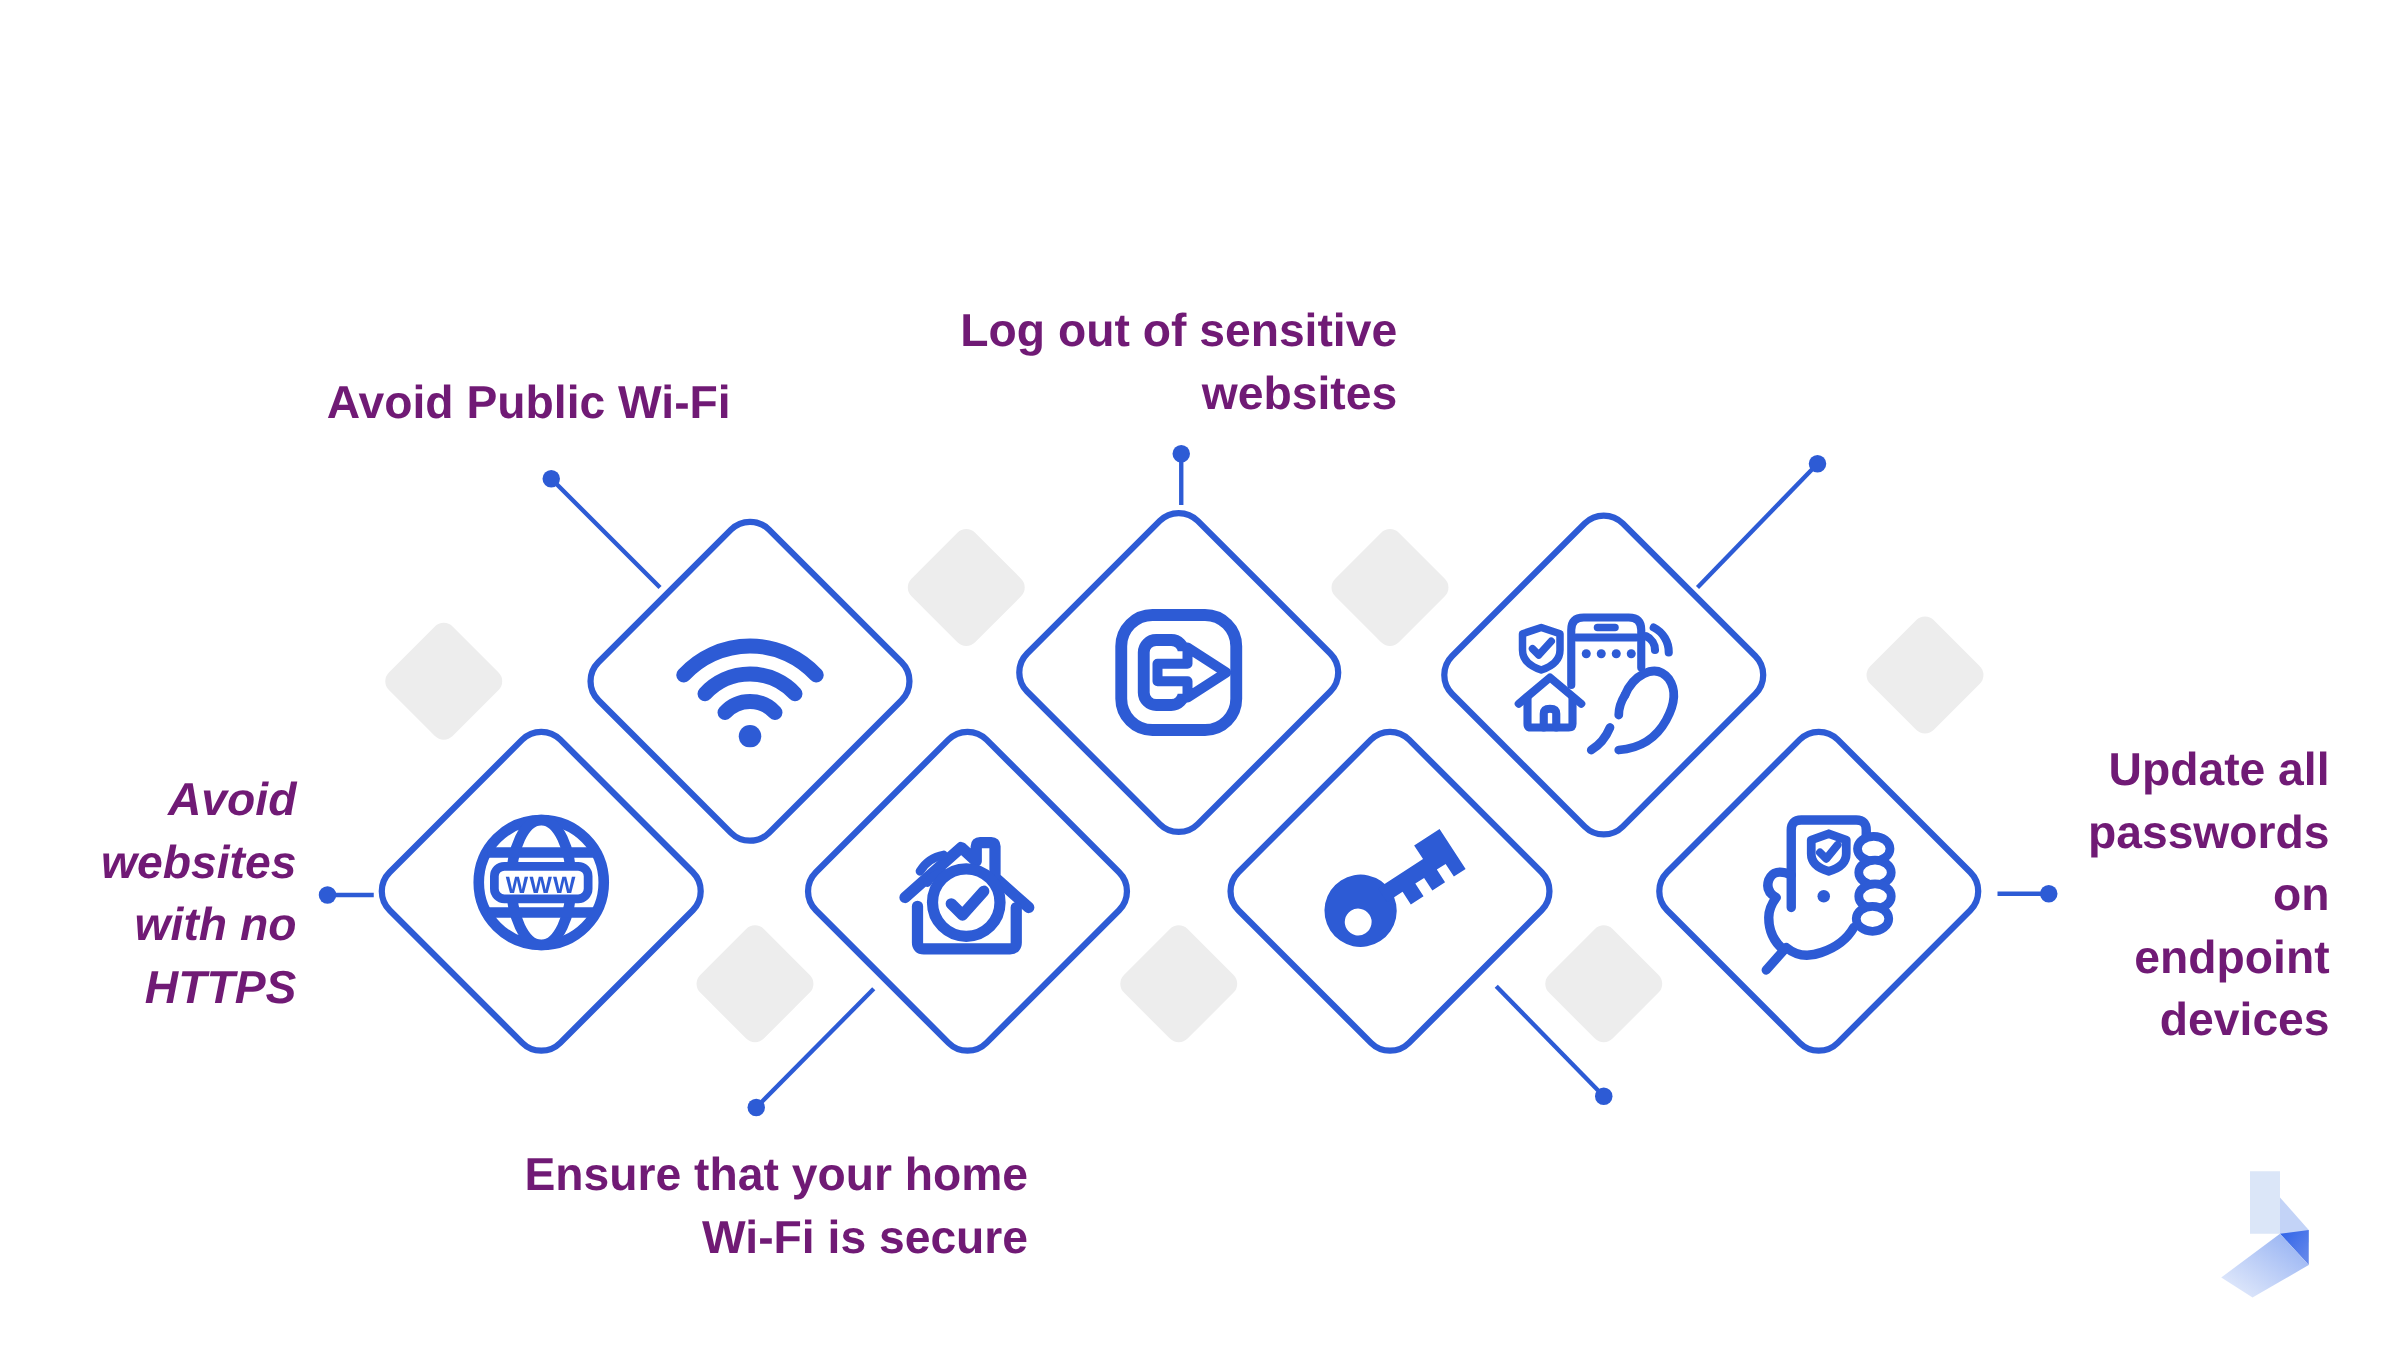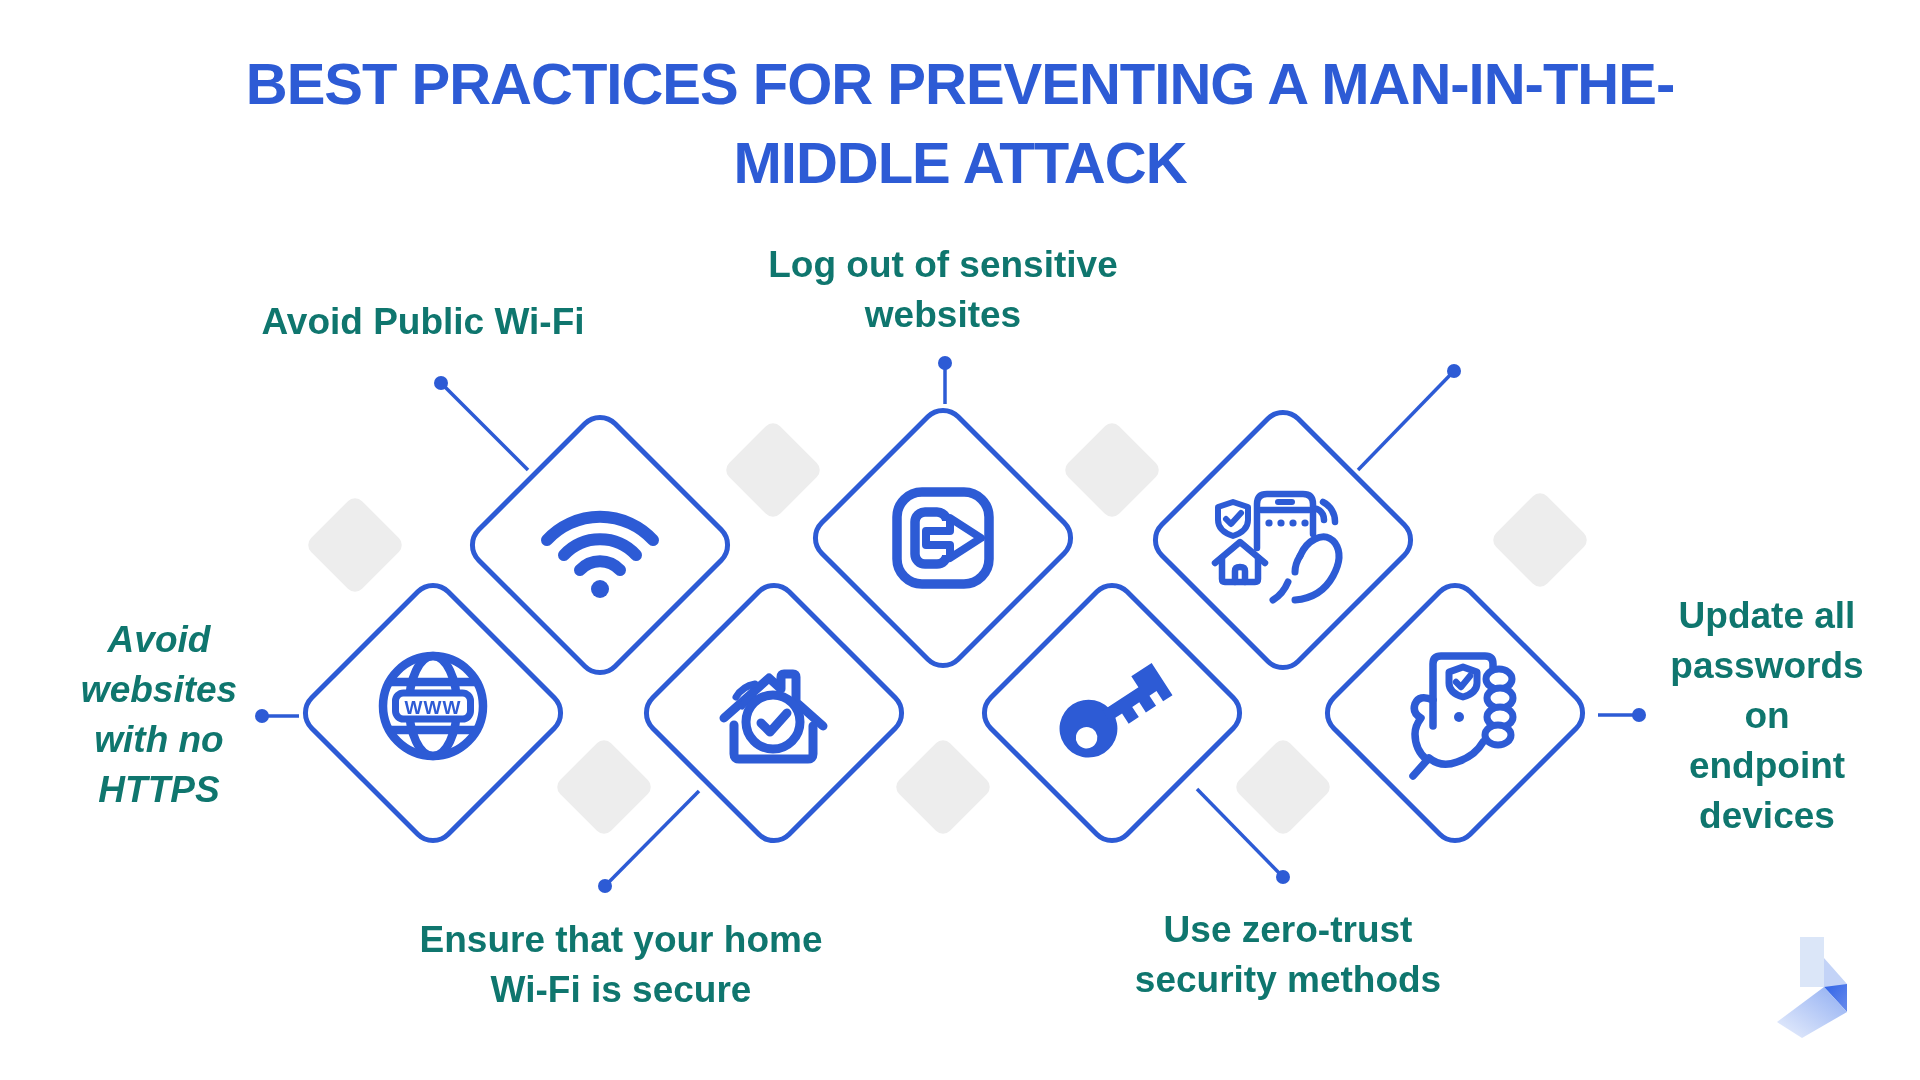--- a/index.html
+++ b/index.html
@@ -18,33 +18,31 @@
     border-radius:10px;transform:rotate(45deg);z-index:1;
   }
   .blue-diamond{
     position:absolute;width:198px;height:198px;box-sizing:border-box;
     background:#ffffff;border:5px solid #2d5bd5;border-radius:24px;
     transform:rotate(45deg);z-index:2;
   }
   .overlay-svg{position:absolute;left:0;top:0;z-index:3;pointer-events:none;}
   .icon-svg{position:absolute;z-index:4;}
   .label{
-    position:absolute;z-index:5;color:#0f766e;font-weight:700;
-    font-size:37px;line-height:50px;text-align:center;
+    position:absolute;z-index:5;color:#701a75;font-weight:700;
+    font-size:37px;line-height:50px;text-align:right;
     white-space:pre-line;transform:translate(-50%,-50%);
   }
   .logo{position:absolute;z-index:4;}
 </style>
 </head>
 <body>
 
 <div id="canvas">
 
-  <div class="title">BEST PRACTICES FOR PREVENTING A MAN-IN-THE-
-MIDDLE ATTACK</div>
 
   <div class="gray-diamond" style="left:319px;top:509px;"></div>
   <div class="gray-diamond" style="left:737px;top:434px;"></div>
   <div class="gray-diamond" style="left:1076px;top:434px;"></div>
   <div class="gray-diamond" style="left:1504px;top:504px;"></div>
   <div class="gray-diamond" style="left:568px;top:751px;"></div>
   <div class="gray-diamond" style="left:907px;top:751px;"></div>
   <div class="gray-diamond" style="left:1247px;top:751px;"></div>
 
   <div class="blue-diamond" style="left:501px;top:446px;"></div>
@@ -175,22 +173,20 @@
 
   <div class="label" style="left:423px;top:322px;">Avoid Public Wi-Fi</div>
   <div class="label" style="left:159px;top:715px;font-style:italic;">Avoid
 websites
 with no
 HTTPS</div>
   <div class="label" style="left:943px;top:290px;">Log out of sensitive
 websites</div>
   <div class="label" style="left:608px;top:965px;margin-left:13px;">Ensure that your home
 Wi-Fi is secure</div>
-  <div class="label" style="left:1288px;top:955px;">Use zero-trust
-security methods</div>
   <div class="label" style="left:1767px;top:716px;">Update all
 passwords
 on endpoint
 devices</div>
 
   <svg class="logo" style="left:1770px;top:928px;" width="100" height="115" viewBox="0 0 100 115">
     <defs>
       <linearGradient id="gLogoA" x1="0" y1="0" x2="1" y2="1">
         <stop offset="0" stop-color="#2f63e8"></stop>
           <stop offset="1" stop-color="#6a8ceb"></stop>

